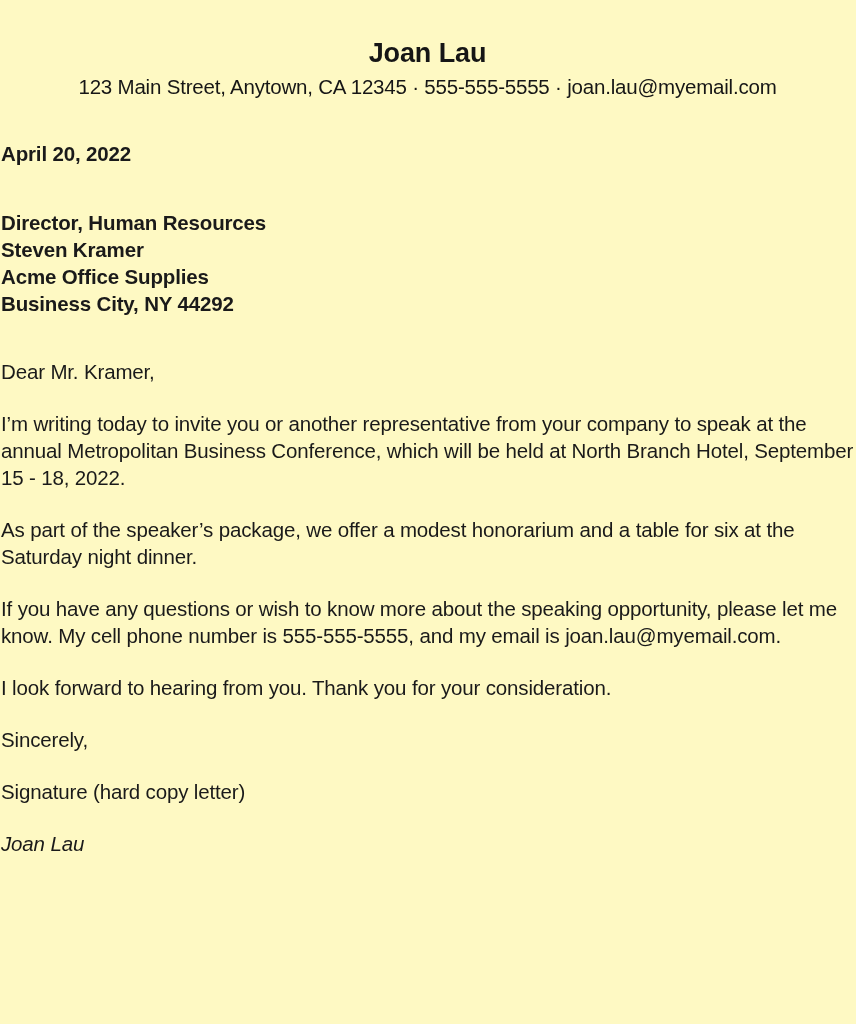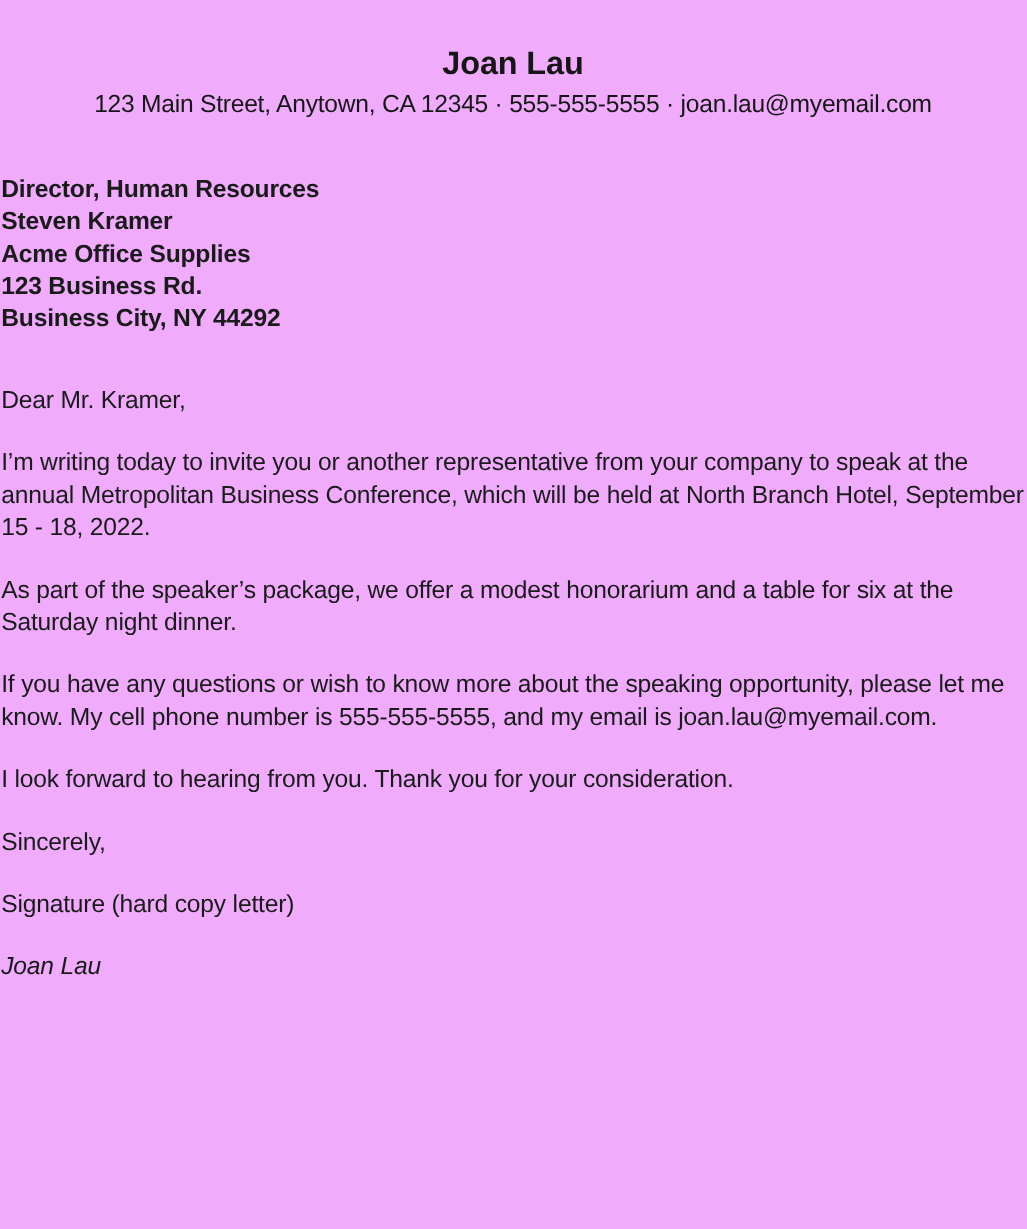--- a/index.html
+++ b/index.html
@@ -12,21 +12,21 @@
     height: 1024px;
     font-family: "Liberation Sans", sans-serif;
     color: #1a1a1a;
     -webkit-font-smoothing: antialiased;
   }
 
   .page {
     box-sizing: border-box;
     width: 856px;
     height: 1024px;
-    background: #f0abfc;
+    background: #fef9c3;
     padding: 36px 2px 0 1px;
     position: relative;
   }
 
   
   .letterhead {
     text-align: center;
     margin: 0 0 0 0;
   }
   .letterhead-name {
@@ -84,26 +84,26 @@
 
 <div class="page">
 
   <header class="letterhead">
     <div class="letterhead-name">Joan Lau</div>
     <div class="letterhead-contact">123 Main Street, Anytown, CA 12345 · 555-555-5555 · joan.lau@myemail.com</div>
   </header>
 
   <main class="letter-body">
 
+    <p class="block strong gap-date">April 20, 2022</p>
 
     <div class="block strong gap-recipient">
       <span class="addr-line">Director, Human Resources</span>
       <span class="addr-line">Steven Kramer</span>
       <span class="addr-line">Acme Office Supplies</span>
-      <span class="addr-line">123 Business Rd.</span>
       <span class="addr-line">Business City, NY 44292</span>
     </div>
 
     <p class="block para gap-salute">Dear Mr. Kramer,</p>
 
     <p class="block para gap-para">I’m writing today to invite you or another representative from your company to speak at the annual Metropolitan Business Conference, which will be held at North Branch Hotel, September 15 - 18, 2022.</p>
 
 
     <p class="block para gap-para">As part of the speaker’s package, we offer a modest honorarium and a table for six at the Saturday night dinner.</p>
 

